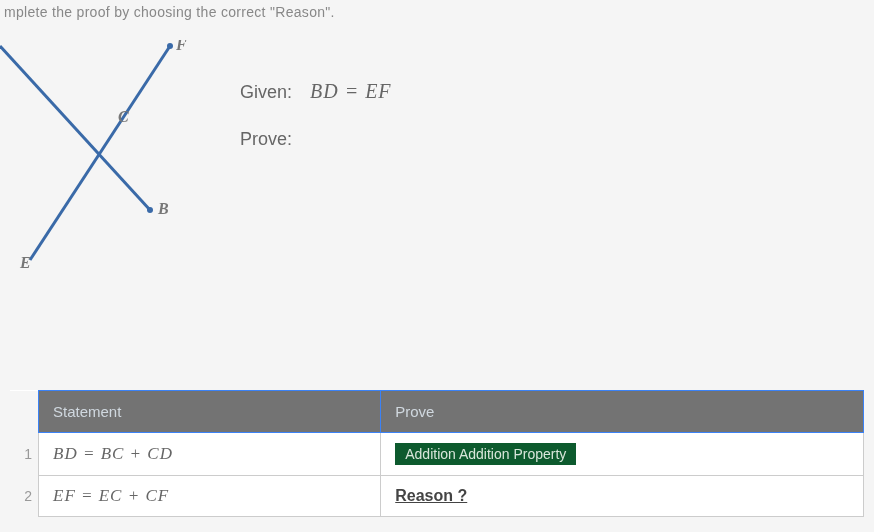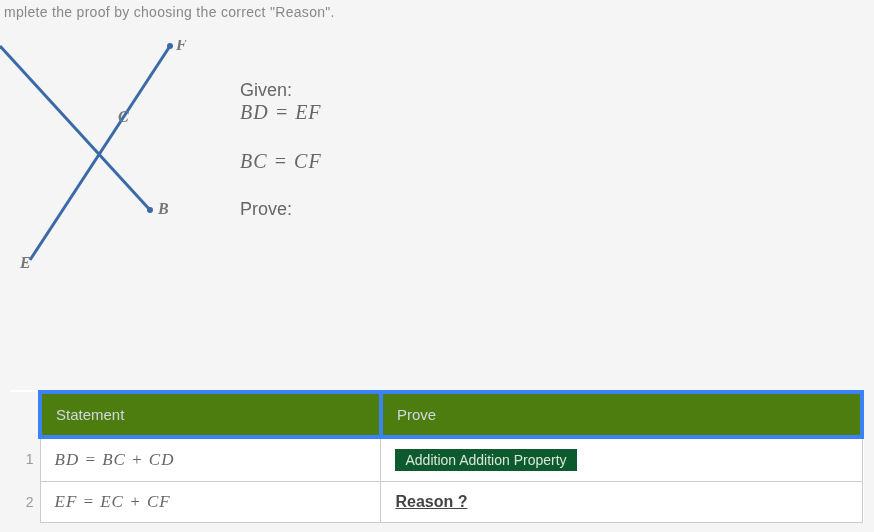--- a/index.html
+++ b/index.html
@@ -44,21 +44,20 @@
       top: 80px;
       left: 240px;
       font-family: 'Times New Roman', serif;
       font-size: 20px;
       color: #666;
     }
     .givens .row {
       display: flex;
       align-items: baseline;
       margin-bottom: 26px;
-      flex-direction: column;
     }
     .givens .label {
       width: 70px;
       font-family: Arial, sans-serif;
       font-size: 18px;
     }
     .givens .math {
       font-style: italic;
       letter-spacing: 1px;
     }
@@ -67,27 +66,27 @@
       top: 390px;
       left: 10px;
       right: 10px;
     }
     .proof-table {
       width: 100%;
       border-collapse: collapse;
       background: #fff;
     }
     .proof-table thead th {
-      background: #4d7c0f;
+      background: #737373;
       color: #d0d8df;
       text-align: left;
       padding: 12px 14px;
       font-size: 15px;
       font-weight: 400;
-      border: 4px solid #3b82f6;
+      border: 1px solid #3b82f6;
     }
     .proof-table tbody td {
       border: 1px solid #ccc;
       padding: 10px 14px;
       font-size: 17px;
       color: #666;
       vertical-align: middle;
     }
     .proof-table tbody td.num {
       width: 28px;
@@ -140,24 +139,20 @@
     <text x="20" y="228" class="point-label">E</text>
   </svg>
 </div>
 
 <div class="givens">
   <div class="row">
     <span class="label">Given:</span>
     <span class="math">BD = EF</span>
   </div>
   <div class="row">
-    <span class="label"></span>
-    <span class="math">BC = CF</span>
-  </div>
-  <div class="row">
     <span class="label">Prove:</span>
   </div>
 </div>
 
 <div class="table-area">
   <table class="proof-table">
     <thead>
       <tr>
         <th style="width:28px;background:#f5f5f5;border:none"></th>
         <th>Statement</th>

